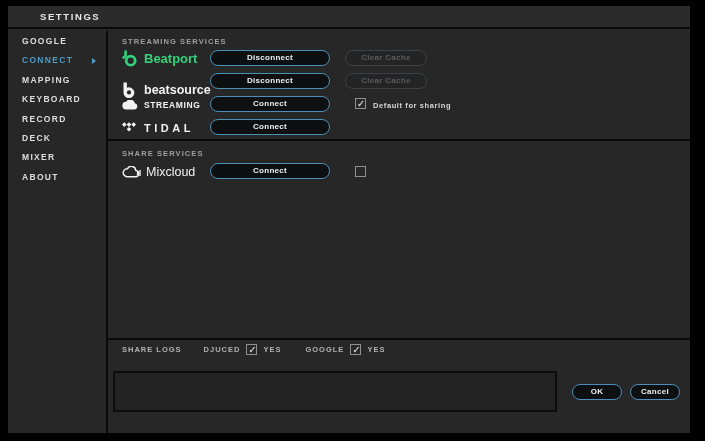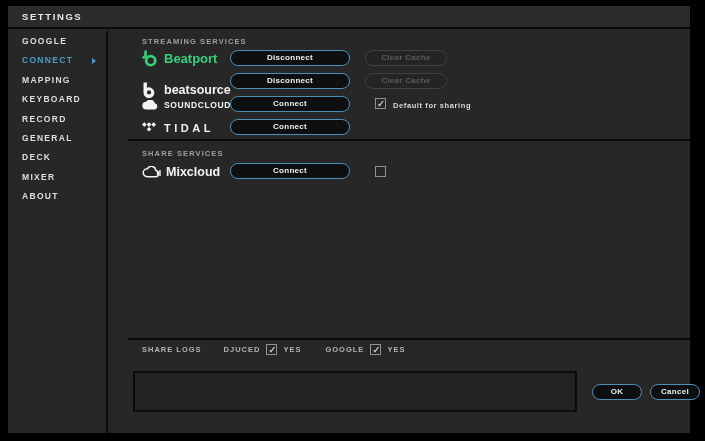--- a/index.html
+++ b/index.html
@@ -2,45 +2,45 @@
 <html><head>
 <meta charset="utf-8">
 <style>
   * { margin:0; padding:0; box-sizing:border-box; }
   html,body { width:705px; height:441px; background:#000; overflow:hidden;
               font-family:"Liberation Sans", sans-serif; }
   #window { position:absolute; left:8px; top:6px; width:682px; height:427px; background:#272727; }
 
   
   .titlebar { position:absolute; left:0; top:0; right:0; height:23px; background:#2b2b2b;
-              border-bottom:2px solid #0a0a0a; }
+              border-bottom:2px solid #0a0a0a;padding-left:18px; }
   .titlebar .title { display:block; padding-left:14px; line-height:22px; color:#e8e8e8;
               font-size:9.5px; font-weight:bold; letter-spacing:1.6px; }
 
   
   .vdivider { position:absolute; left:98px; top:25px; bottom:0; width:2px; background:#0a0a0a; }
   .sidebar { position:absolute; left:0; top:26px; width:98px; bottom:0; }
   .nav-item { position:relative; display:block; height:19.4px; line-height:19.4px; padding-left:14px;
               color:#dedede; font-size:8.5px; font-weight:bold; letter-spacing:1.3px; cursor:pointer; }
   .nav-item.active { color:#4d9cc9; }
   .nav-item .arrow { position:absolute; right:10px; top:50%; margin-top:-3px; width:0; height:0;
               border-left:4px solid #4d9cc9; border-top:3px solid transparent; border-bottom:3px solid transparent; }
 
   
-  .main { position:absolute; left:100px; top:25px; right:0; bottom:0;margin-left:20px; }
+  .main { position:absolute; left:100px; top:25px; right:0; bottom:0; }
   .section-h { position:absolute; left:14px; color:#9f9f9f; font-size:7.5px; font-weight:bold; letter-spacing:1.1px; }
   .hdiv { position:absolute; left:0; right:0; height:2px; background:#0a0a0a; }
 
   .srow { position:absolute; left:14px; height:17px; display:flex; align-items:center; }
   .srow .icon { width:22px; display:flex; align-items:center; }
   .name-beatport  { color:#33d17a; font-size:13px; font-weight:bold; }
   .name-beatsource{ color:#f2f2f2; font-size:12.5px; font-weight:bold; }
   .name-soundcloud{ color:#f2f2f2; font-size:8.5px; font-weight:bold; letter-spacing:0.6px; }
   .name-tidal     { color:#f2f2f2; font-size:11px; font-weight:bold; letter-spacing:3.5px; }
-  .name-mixcloud  { color:#f2f2f2; font-size:12.5px; font-weight:bold; }
+  .name-mixcloud  { color:#f2f2f2; font-size:12.5px; font-weight:normal; }
 
   .btn { position:absolute; width:120px; height:16px; background:#0d0f10; border:1px solid #4a90b8;
          color:#efefef; font-size:8px; font-weight:bold; letter-spacing:0.3px; text-align:center;
          line-height:14px; cursor:pointer; border-radius:8px; }
   .btn.small { width:82px; }
   .btn.disabled { background:#242424; border-color:#3b4144; color:#575d61; cursor:default; }
   .btn.footer { width:50px; }
 
   .checkbox { position:absolute; width:11px; height:11px; border:1px solid #919191; background:transparent;
               cursor:pointer; }
@@ -68,21 +68,20 @@
   </div>
 
   <div class="vdivider"></div>
 
   <div class="sidebar">
     <div class="nav-item">GOOGLE</div>
     <div class="nav-item active"><span>CONNECT</span><span class="arrow"></span></div>
     <div class="nav-item">MAPPING</div>
     <div class="nav-item">KEYBOARD</div>
     <div class="nav-item">RECORD</div>
-    <div class="nav-item">GENERAL</div>
     <div class="nav-item">DECK</div>
     <div class="nav-item">MIXER</div>
     <div class="nav-item">ABOUT</div>
   </div>
 
   <div class="main">
 
     <div class="section-h" style="top:6px;">STREAMING SERVICES</div>
 
     <div class="srow" style="top:19px;">
@@ -108,21 +107,21 @@
     </div>
     <div class="btn" style="left:102px; top:42px;">Disconnect</div>
     <div class="btn small disabled" style="left:237px; top:42px;">Clear Cache</div>
 
     <div class="srow" style="top:65px;">
       <span class="icon">
         <svg width="17" height="10" viewBox="0 0 17 10">
             <path d="M4.4 9.5 a3.9 3.9 0 0 1 -.3 -7.8 a4.9 4.9 0 0 1 8.8 1.5 a3.2 3.2 0 0 1 -.5 6.3 z" fill="#f2f2f2"></path>
           </svg>
       </span>
-      <span class="name-soundcloud">SOUNDCLOUD</span>
+      <span class="name-soundcloud">STREAMING</span>
     </div>
     <div class="btn" style="left:102px; top:65px;">Connect</div>
     <span class="checkbox checked" style="left:247px; top:67px;">
         <span class="mark">✓</span>
       </span>
     <span class="cb-label" style="left:265px; top:70px;">Default for sharing</span>
 
     <div class="srow" style="top:88px;">
       <span class="icon">
         <svg width="14" height="13" viewBox="0 0 24 22">

